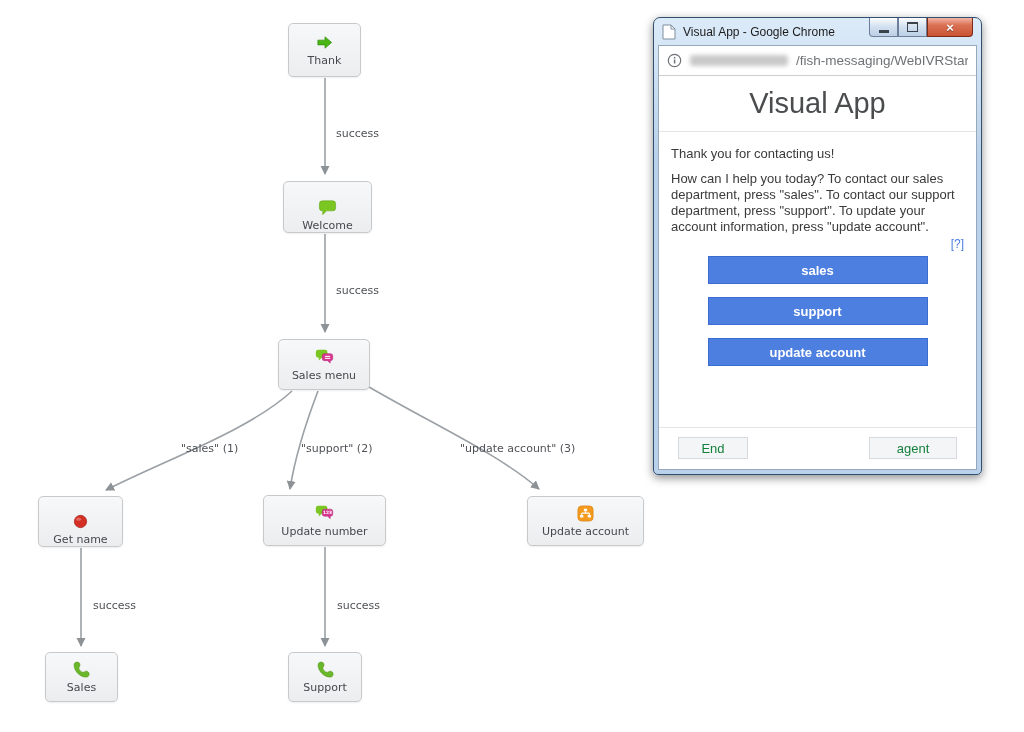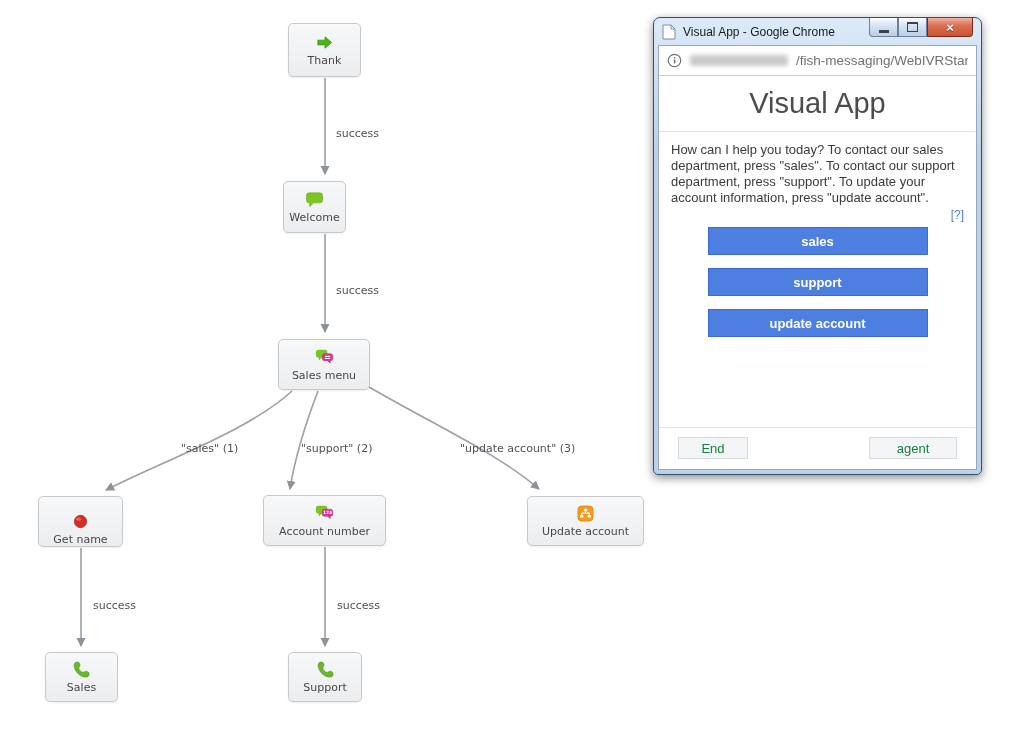--- a/index.html
+++ b/index.html
@@ -120,21 +120,21 @@
     </svg>
   <div id="node-layer">
       <div class="node" style="left: 288px; top: 23px; width: 73px; height: 54px;">
         <span class="icon">
           <svg viewBox="0 0 20 20">
             <path d="M3 7.5 H10.5 V4 L17.5 10 L10.5 16 V12.5 H3 Z" fill="#49b514" stroke="#2e8c0d" stroke-width="0.7"></path>
           </svg>
         </span>
         <span class="node-label">Thank</span>
       </div>
-      <div class="node" style="left: 283px; top: 181px; width: 63px; height: 52px;">
+      <div class="node" style="left: 283px; top: 181px; width: 89px; height: 52px; justify-content: flex-end;">
         <span class="icon">
           <svg viewBox="0 0 20 20">
             <path d="M4.5 3 h11 a3 3 0 0 1 3 3 v4.5 a3 3 0 0 1 -3 3 h-6.5 l-4 4 v-4 h-0.5 a3 3 0 0 1 -3 -3 V6 a3 3 0 0 1 3 -3 z" fill="#7cc623" stroke="#5fa312" stroke-width="0.6"></path>
           </svg>
         </span>
         <span class="node-label">Welcome</span>
       </div>
       <div class="node" style="left: 278px; top: 339px; width: 92px; height: 51px;">
         <span class="icon">
           <svg viewBox="0 0 20 20">
@@ -156,21 +156,21 @@
         <span class="node-label">Get name</span>
       </div>
       <div class="node" style="left: 263px; top: 495px; width: 123px; height: 51px;">
         <span class="icon">
           <svg viewBox="0 0 20 20">
             <path d="M3.5 3 h7 a2.6 2.6 0 0 1 2.6 2.6 v3 a2.6 2.6 0 0 1 -2.6 2.6 h-3.5 l-3 3 v-3 h-0.5 a2.6 2.6 0 0 1 -2.6 -2.6 v-3 A2.6 2.6 0 0 1 3.5 3 z" fill="#7cc623"></path>
             <path d="M10 6.5 h6.3 a2.4 2.4 0 0 1 2.4 2.4 v2.6 a2.4 2.4 0 0 1 -2.4 2.4 h-0.3 v2.6 l-2.7 -2.6 h-3.3 a2.4 2.4 0 0 1 -2.4 -2.4 v-2.6 A2.4 2.4 0 0 1 10 6.5 z" fill="#d8368f" stroke="#b21f74" stroke-width="0.5"></path>
             <text x="13.1" y="11.6" font-size="4.6" font-family="DejaVu Sans,sans-serif" font-weight="bold" fill="#ffffff" text-anchor="middle">123</text>
           </svg>
         </span>
-        <span class="node-label">Account number</span>
+        <span class="node-label">Update number</span>
       </div>
       <div class="node" style="left: 527px; top: 496px; width: 117px; height: 50px;">
         <span class="icon">
           <svg viewBox="0 0 20 20">
             <rect x="2" y="2" width="16" height="16" rx="4" fill="#f59a1f" stroke="#d97f0a" stroke-width="0.7"></rect>
             <rect x="8.3" y="5" width="3.4" height="2.6" fill="#fff"></rect>
             <path d="M10 7.6 v2 M6 9.6 h8 M6 9.6 v2 M14 9.6 v2" stroke="#fff" stroke-width="1.1" fill="none"></path>
             <rect x="4.3" y="11.6" width="3.4" height="2.6" fill="#fff"></rect>
             <rect x="12.3" y="11.6" width="3.4" height="2.6" fill="#fff"></rect>
           </svg>
@@ -232,20 +232,21 @@
             <rect x="7.3" y="4.2" width="1.6" height="1.7" fill="#6f7377"></rect>
           </svg>
       </span>
       <span class="redacted-url"></span>
       <span class="url-text">/fish-messaging/WebIVRStar</span>
     </div>
 
     <div class="page">
       <div class="page-heading">Visual App</div>
       <div class="heading-divider"></div>
+      <p class="p1">Thank you for contacting us!</p>
       <p class="p2">How can I help you today? To contact our sales department, press "sales". To contact our support department, press "support". To update your account information, press "update account".</p>
       <a class="help-link" href="#">[?]</a>
       <div class="choices">
           <button class="choice-btn">sales</button>
           <button class="choice-btn">support</button>
           <button class="choice-btn">update account</button>
         </div>
       <div class="footer-divider"></div>
       <div class="footer">
         <button class="footer-btn end-btn">End</button>

